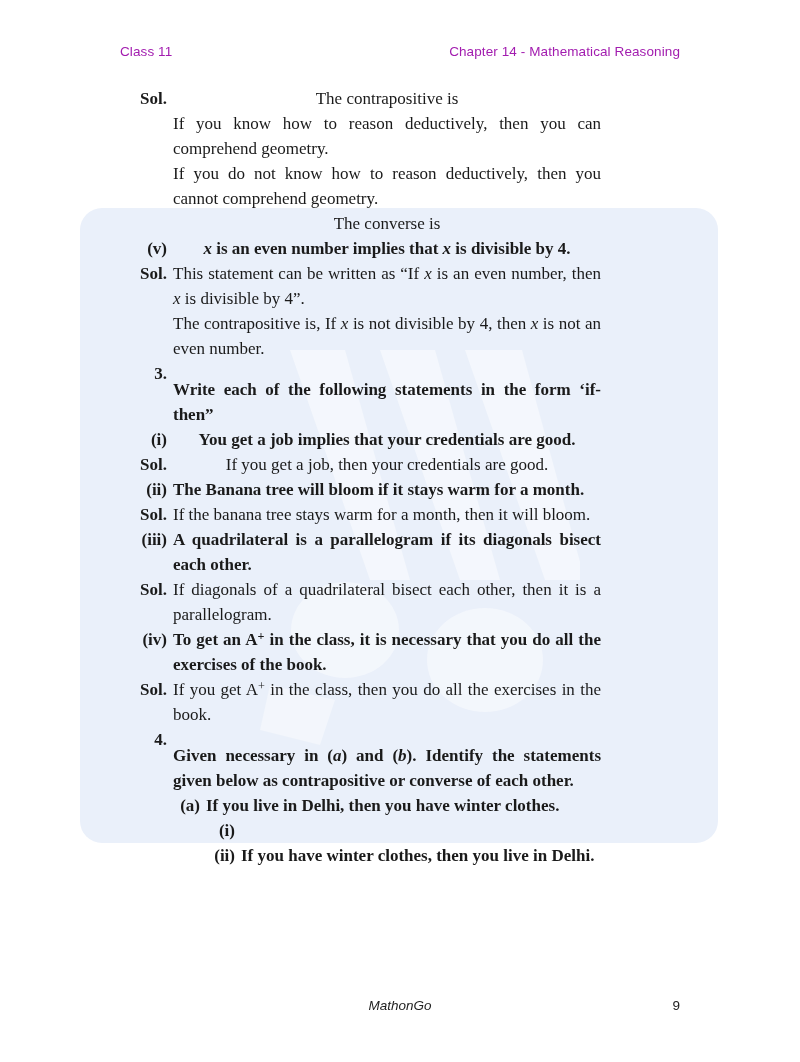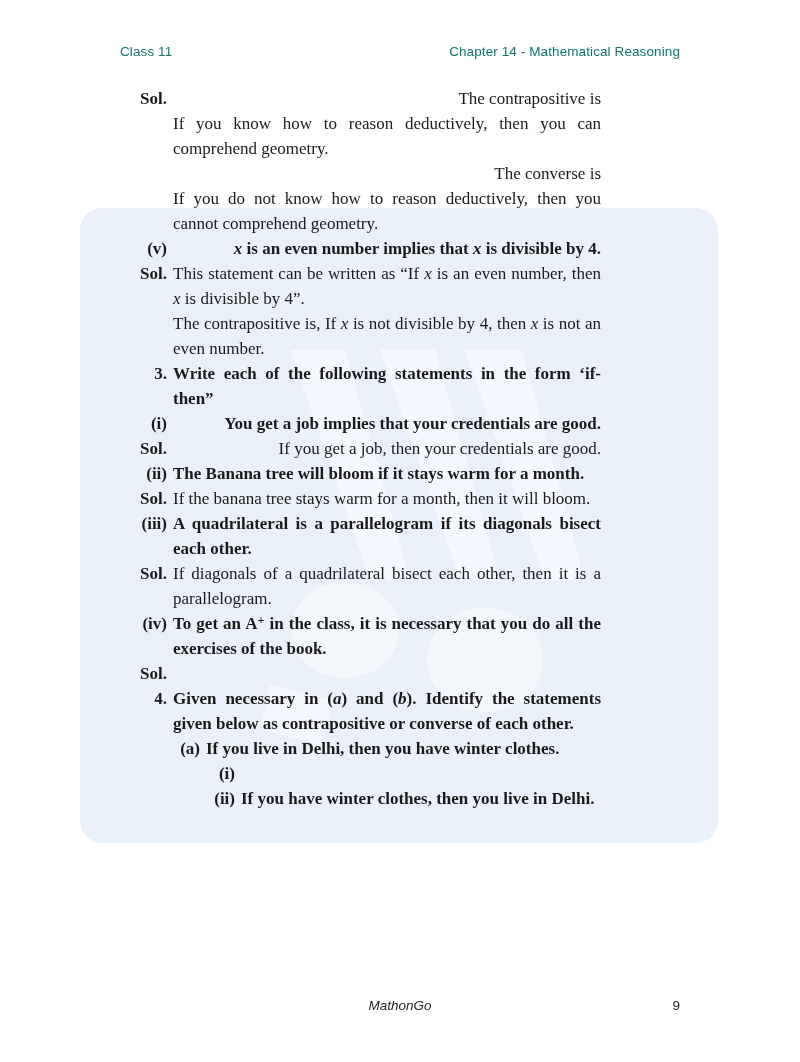--- a/index.html
+++ b/index.html
@@ -50,21 +50,21 @@
   .page-header {
     position: absolute;
     left: 120px;
     top: 44px;
     width: 560px;
     display: flex;
     justify-content: space-between;
     align-items: baseline;
     font-family: "Liberation Sans", "DejaVu Sans", sans-serif;
     font-size: 13.5px;
-    color: #0f766e;
+    color: #a21caf;
     letter-spacing: 0.1px;
     z-index: 3;
   }
 
   
   .content {
     position: absolute;
     left: 0;
     top: 86px;
     width: 716px;
@@ -93,33 +93,33 @@
     line-height: 25px;
     text-align: justify;
     padding-right: 0;
   }
 
   
   .lvl-sol  .label { width: 167px; }
   .lvl-sol  .body-text { margin-right: 115px; }
 
   .lvl-num  .label { width: 167px; }
-  .lvl-num  .body-text { margin-right: 115px; }
+  .lvl-num  .body-text { margin-right: 115px; margin-top: 16px; }
 
   .lvl-a    .label { width: 200px; }
   .lvl-a    .body-text { margin-right: 115px; }
 
   .lvl-rom  .label { width: 235px; }
   .lvl-rom  .body-text { margin-right: 115px; }
 
   .nolabel .label { visibility: hidden; }
 
   .bold { font-weight: bold; }
   .just { text-align: justify; text-align-last: left; }
-  .plain { text-align: right; }
+  .plain { text-align: center; }
 
   i.var { font-style: italic; }
   sup.plus { font-size: 0.72em; vertical-align: 0.42em; line-height: 0; }
 
   
   .page-footer {
     position: absolute;
     left: 120px;
     top: 998px;
     width: 560px;
@@ -172,26 +172,26 @@
       <div class="body-text plain">The contrapositive is</div>
     </div>
 
     <div class="row lvl-sol nolabel">
       <div class="label bold">Sol.</div>
       <div class="body-text just">If you know how to reason deductively, then you can comprehend geometry.</div>
     </div>
 
     <div class="row lvl-sol nolabel">
       <div class="label bold">Sol.</div>
+      <div class="body-text just">If you do not know how to reason deductively, then you cannot comprehend geometry.</div>
+    </div>
+
+    <div class="row lvl-sol nolabel">
+      <div class="label bold">Sol.</div>
       <div class="body-text plain">The converse is</div>
-    </div>
-
-    <div class="row lvl-sol nolabel">
-      <div class="label bold">Sol.</div>
-      <div class="body-text just">If you do not know how to reason deductively, then you cannot comprehend geometry.</div>
     </div>
 
     <div class="row lvl-sol">
       <div class="label bold">(v)</div>
       <div class="body-text bold plain"><i class="var">x</i><span> is an even number implies that </span><i class="var">x</i><span> is divisible by 4.</span></div>
     </div>
 
     <div class="row lvl-sol">
       <div class="label bold">Sol.</div>
       <div class="body-text just"><span>This statement can be written as “If </span><i class="var">x</i><span> is an even number, then </span><i class="var">x</i><span> is divisible by 4”.</span></div>
@@ -238,20 +238,21 @@
       <div class="body-text just">If diagonals of a quadrilateral bisect each other, then it is a parallelogram.</div>
     </div>
 
     <div class="row lvl-sol">
       <div class="label bold">(iv)</div>
       <div class="body-text bold just"><span>To get an A</span><sup class="plus">+</sup><span> in the class, it is necessary that you do all the exercises of the book.</span></div>
     </div>
 
     <div class="row lvl-sol">
       <div class="label bold">Sol.</div>
+      <div class="body-text just"><span>If you get A</span><sup class="plus">+</sup><span> in the class, then you do all the exercises in the book.</span></div>
     </div>
 
     <div class="row lvl-num">
       <div class="label bold">4.</div>
       <div class="body-text bold just"><span>Given necessary in (</span><i class="var">a</i><span>) and (</span><i class="var">b</i><span>). Identify the statements given below as contrapositive or converse of each other.</span></div>
     </div>
 
     <div class="row lvl-a">
       <div class="label bold">(a)</div>
       <div class="body-text bold just">If you live in Delhi, then you have winter clothes.</div>

